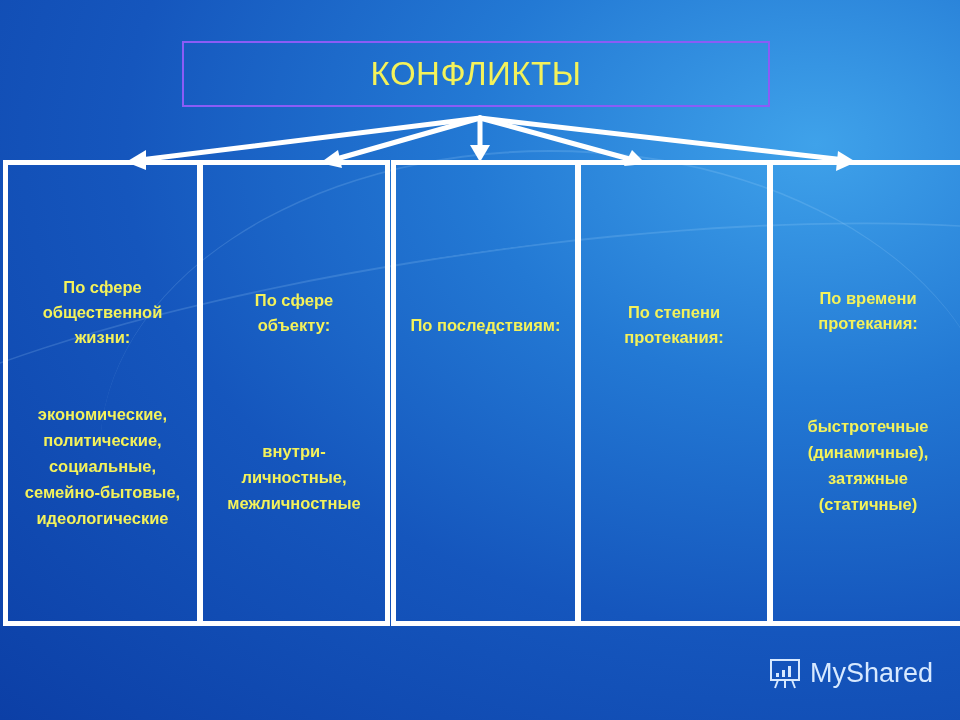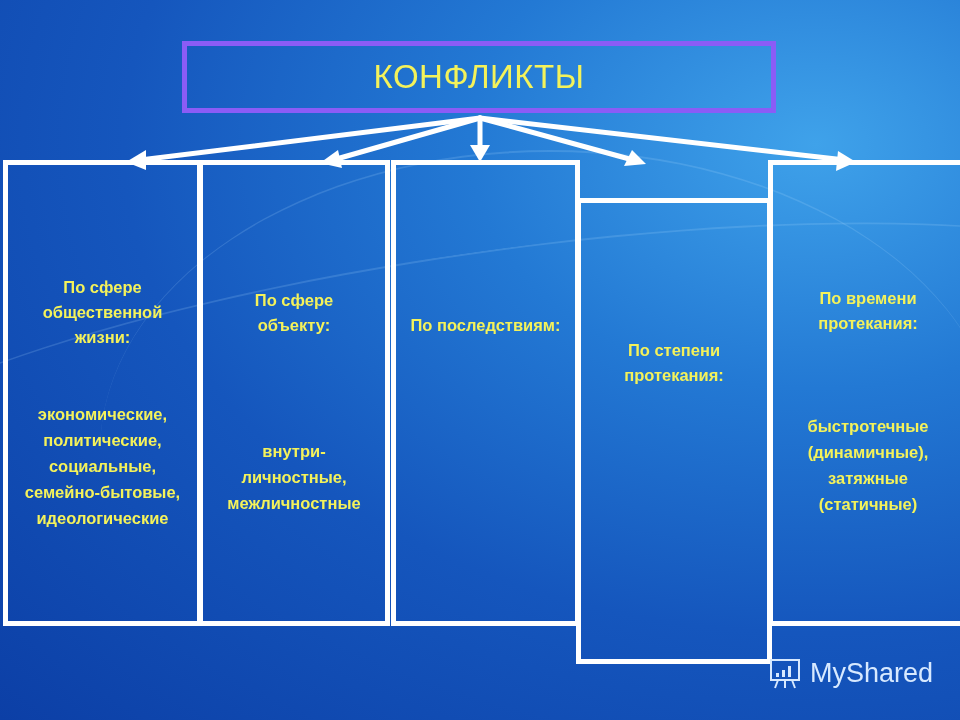--- a/index.html
+++ b/index.html
@@ -8,21 +8,21 @@
     background: radial-gradient(ellipse at 85% 20%, #3fa2ea 0%, #2379d4 30%, #1556bd 60%, #0c3fa6 100%);
     font-family: "Liberation Sans", sans-serif;
   }
   .streak {
     position: absolute; border-radius: 50%;
     border-top: 2px solid rgba(180,220,255,0.18);
     pointer-events: none;
   }
   .title-box {
     position: absolute; left: 182px; top: 41px; width: 584px; height: 62px;
-    border: 5px solid #8b5cf6; box-sizing: content-box;
+    border: 2px solid #8b5cf6; box-sizing: content-box;
     display: flex; align-items: center; justify-content: center;
   }
   .title-text { color: #f4f25a; font-size: 33px; letter-spacing: 0.5px; }
   svg.arrows { position: absolute; left: 0; top: 0; pointer-events: none; }
   .col {
     position: absolute; top: 160px; height: 466px;
     border: 5px solid #ffffff; box-sizing: border-box;
   }
   .col-head, .col-body {
     position: absolute; left: -12px; right: -12px; text-align: center;
@@ -76,21 +76,21 @@
 <div class="col" style="left:198px; width:192px;">
   <div class="col-head" style="top:123px;">По сфере
 объекту:</div>
   <div class="col-body" style="top:273px;">внутри-
 личностные,
 межличностные</div>
 </div>
 <div class="col" style="left:391px; width:189px;">
   <div class="col-head" style="top:148px;">По последствиям:</div>
 </div>
-<div class="col" style="left:576px; width:196px;margin-top:38px;">
+<div class="col" style="left:576px; width:196px;">
   <div class="col-head" style="top:135px;">По степени
 протекания:</div>
 </div>
 <div class="col" style="left:768px; width:200px;">
   <div class="col-head" style="top:121px;">По времени
 протекания:</div>
   <div class="col-body" style="top:248px;">быстротечные
 (динамичные),
 затяжные
 (статичные)</div>

